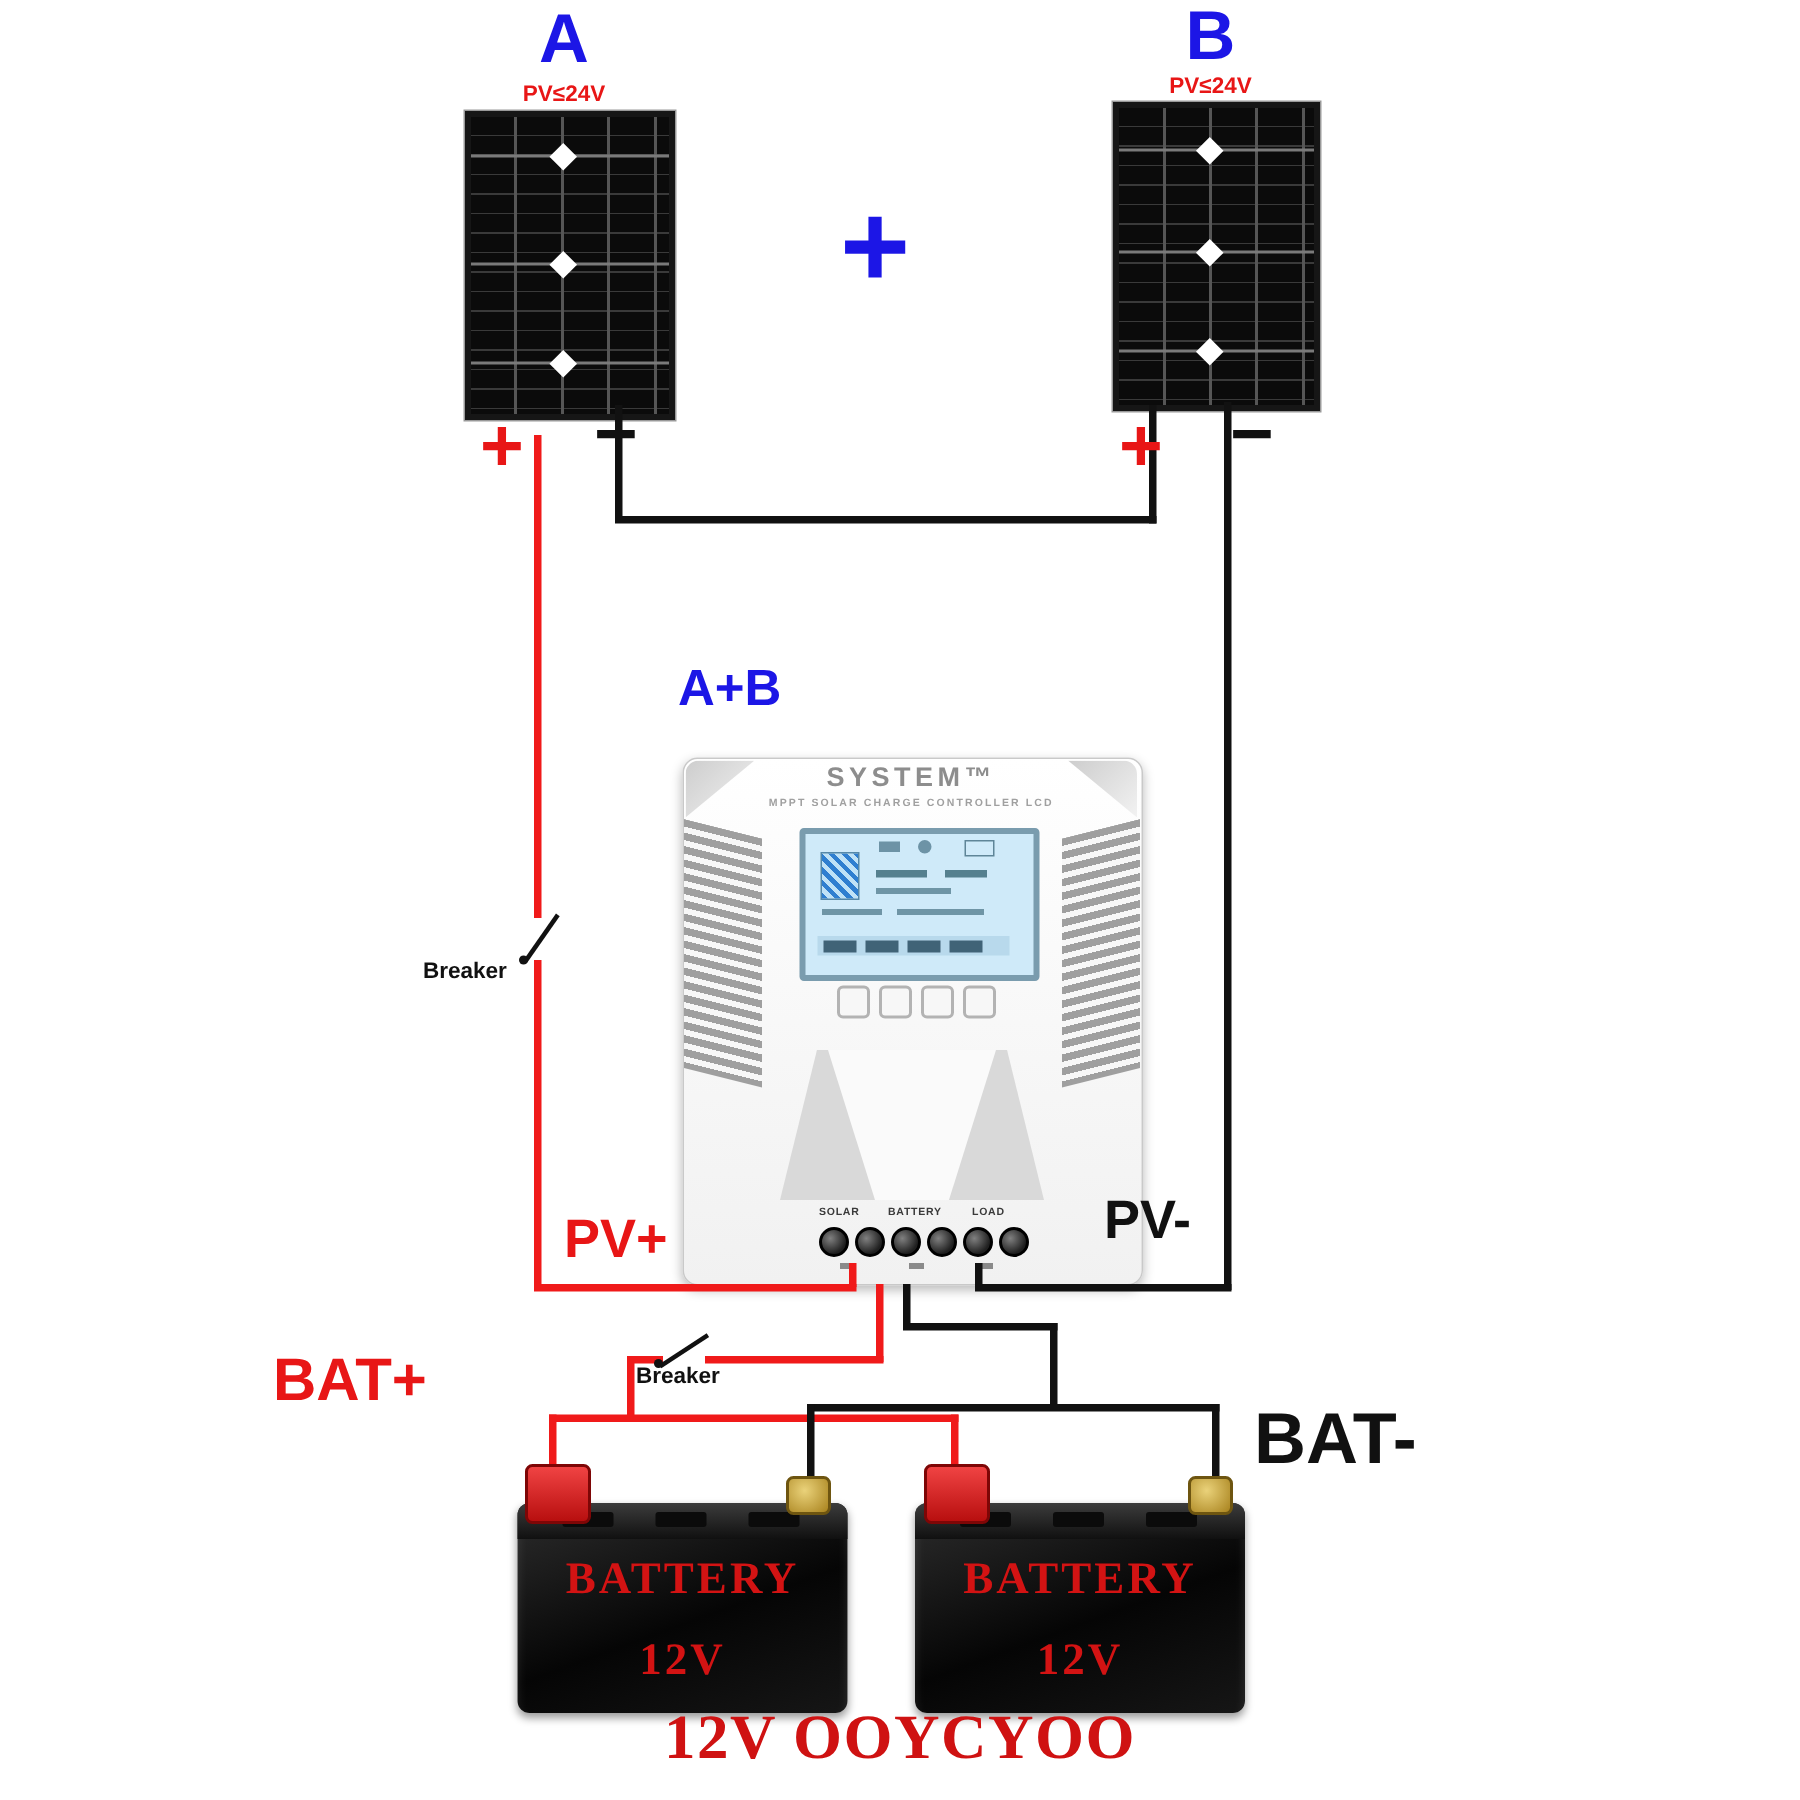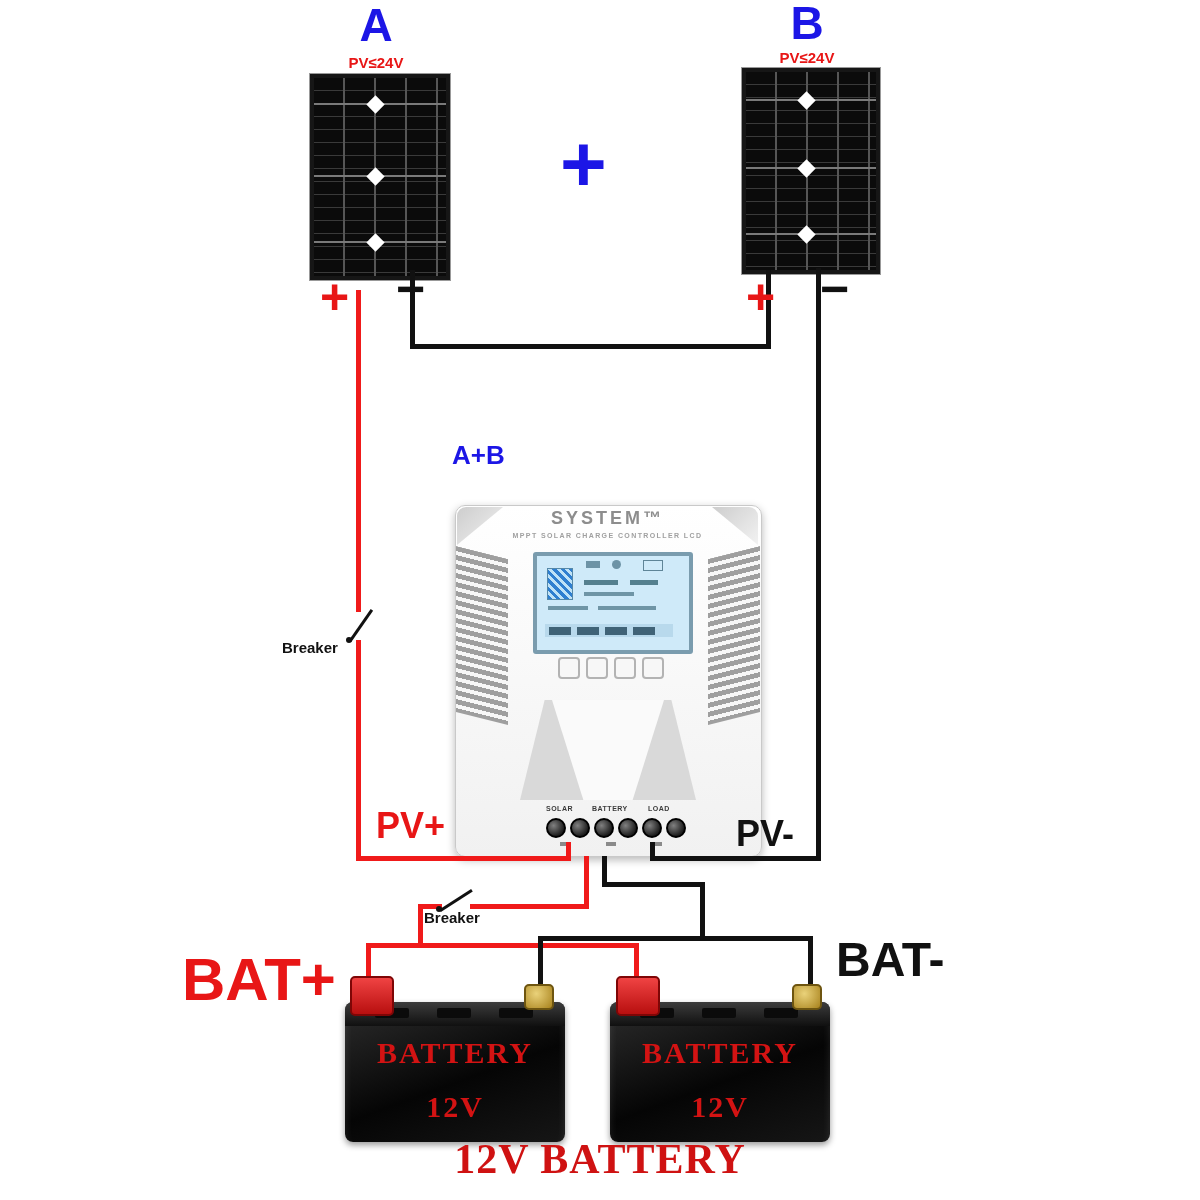--- a/index.html
+++ b/index.html
@@ -80,21 +80,21 @@
     <div class="dia" style="left:54px;top:156px"></div>
   </div>
 
   <div class="txt blue" style="left:560px;top:124px;font-size:80px">+</div>
 
   <div class="txt red" style="left:320px;top:272px;font-size:50px">+</div>
   <div class="txt blk" style="left:396px;top:264px;font-size:50px">−</div>
   <div class="txt red" style="left:746px;top:272px;font-size:50px">+</div>
   <div class="txt blk" style="left:820px;top:264px;font-size:50px">−</div>
 
-  <div class="txt blue" style="left:452px;top:442px;font-size:26px">A+B</div>
+  <div class="txt blue" style="left:452px;top:442px;font-size:34px">A+B</div>
 
   <div class="ctrl-body"></div>
   <div class="corner" style="left:457px;top:507px;width:46px;height:38px;clip-path:polygon(0 0,100% 0,0 100%);border-radius:9px 0 0 0"></div>
   <div class="corner" style="left:712px;top:507px;width:46px;height:38px;clip-path:polygon(0 0,100% 0,100% 100%);border-radius:0 9px 0 0"></div>
   <div class="txt center" style="left:455px;top:509px;width:305px;font-size:18px;color:#8d8d8d;letter-spacing:3px">SYSTEM™</div>
   <div class="txt center" style="left:455px;top:532px;width:305px;font-size:7px;color:#a0a0a0;letter-spacing:1.4px">MPPT SOLAR CHARGE CONTROLLER LCD</div>
 
   <div class="fin" style="left:456px;top:546px;transform:skewY(14deg);transform-origin:top left"></div>
   <div class="fin" style="left:708px;top:546px;transform:skewY(-14deg);transform-origin:top right"></div>
 
@@ -147,42 +147,42 @@
 
   <div class="wire wblk" style="left:816px;top:268px;width:5px;height:592px"></div>
   <div class="wire wblk" style="left:650px;top:856px;width:171px;height:5px"></div>
   <div class="wire wblk" style="left:650px;top:842px;width:5px;height:16px"></div>
 
   <div class="slash" style="left:342px;top:624px;width:38px;transform:rotate(-55deg)"></div>
   <div class="dot" style="left:346px;top:637px"></div>
   <div class="txt blk" style="left:282px;top:640px;font-size:15px">Breaker</div>
 
   <div class="txt red" style="left:376px;top:808px;font-size:36px">PV+</div>
-  <div class="txt blk" style="left:736px;top:816px;font-size:36px;z-index:12">PV-</div>
+  <div class="txt blk" style="left:736px;top:795px;font-size:36px;z-index:12">PV-</div>
 
   <div class="wire wred" style="left:584px;top:856px;width:5px;height:52px"></div>
   <div class="wire wred" style="left:470px;top:904px;width:119px;height:5px"></div>
   <div class="wire wred" style="left:418px;top:904px;width:24px;height:5px"></div>
   <div class="wire wred" style="left:418px;top:904px;width:5px;height:43px"></div>
   <div class="wire wred" style="left:366px;top:943px;width:273px;height:5px"></div>
   <div class="wire wred" style="left:366px;top:943px;width:5px;height:45px"></div>
   <div class="wire wred" style="left:634px;top:943px;width:5px;height:45px"></div>
 
   <div class="wire wblk" style="left:602px;top:856px;width:5px;height:30px"></div>
   <div class="wire wblk" style="left:602px;top:882px;width:103px;height:5px"></div>
   <div class="wire wblk" style="left:700px;top:882px;width:5px;height:58px"></div>
   <div class="wire wblk" style="left:538px;top:936px;width:275px;height:5px"></div>
   <div class="wire wblk" style="left:538px;top:936px;width:5px;height:54px"></div>
   <div class="wire wblk" style="left:808px;top:936px;width:5px;height:54px"></div>
 
   <div class="slash" style="left:437px;top:899px;width:38px;transform:rotate(-33deg)"></div>
   <div class="dot" style="left:436px;top:906px"></div>
   <div class="txt blk" style="left:424px;top:910px;font-size:15px">Breaker</div>
 
-  <div class="txt red" style="left:182px;top:950px;font-size:60px">BAT+</div>
+  <div class="txt red" style="left:182px;top:900px;font-size:40px">BAT+</div>
   <div class="txt blk" style="left:836px;top:936px;font-size:48px">BAT-</div>
 
   <div class="bat" style="left:345px;top:1002px">
     <div class="bat-top"></div>
     <div class="vent" style="left:30px"></div>
     <div class="vent" style="left:92px"></div>
     <div class="vent" style="left:154px"></div>
     <div class="bat-name" style="top:34px">BATTERY</div>
     <div class="bat-name" style="top:88px">12V</div>
   </div>
@@ -193,15 +193,15 @@
     <div class="bat-top"></div>
     <div class="vent" style="left:30px"></div>
     <div class="vent" style="left:92px"></div>
     <div class="vent" style="left:154px"></div>
     <div class="bat-name" style="top:34px">BATTERY</div>
     <div class="bat-name" style="top:88px">12V</div>
   </div>
   <div class="cap-pos" style="left:616px;top:976px"></div>
   <div class="cap-neg" style="left:792px;top:984px"></div>
 
-  <div class="txt serif center" style="left:400px;top:1138px;width:400px;font-size:42px;color:#cf1212;letter-spacing:1px">12V BATTERY</div>
+  <div class="txt serif center" style="left:400px;top:1138px;width:400px;font-size:42px;color:#cf1212;letter-spacing:1px">12V OOYCYOO</div>
 
 </div>
 
 </body></html>

